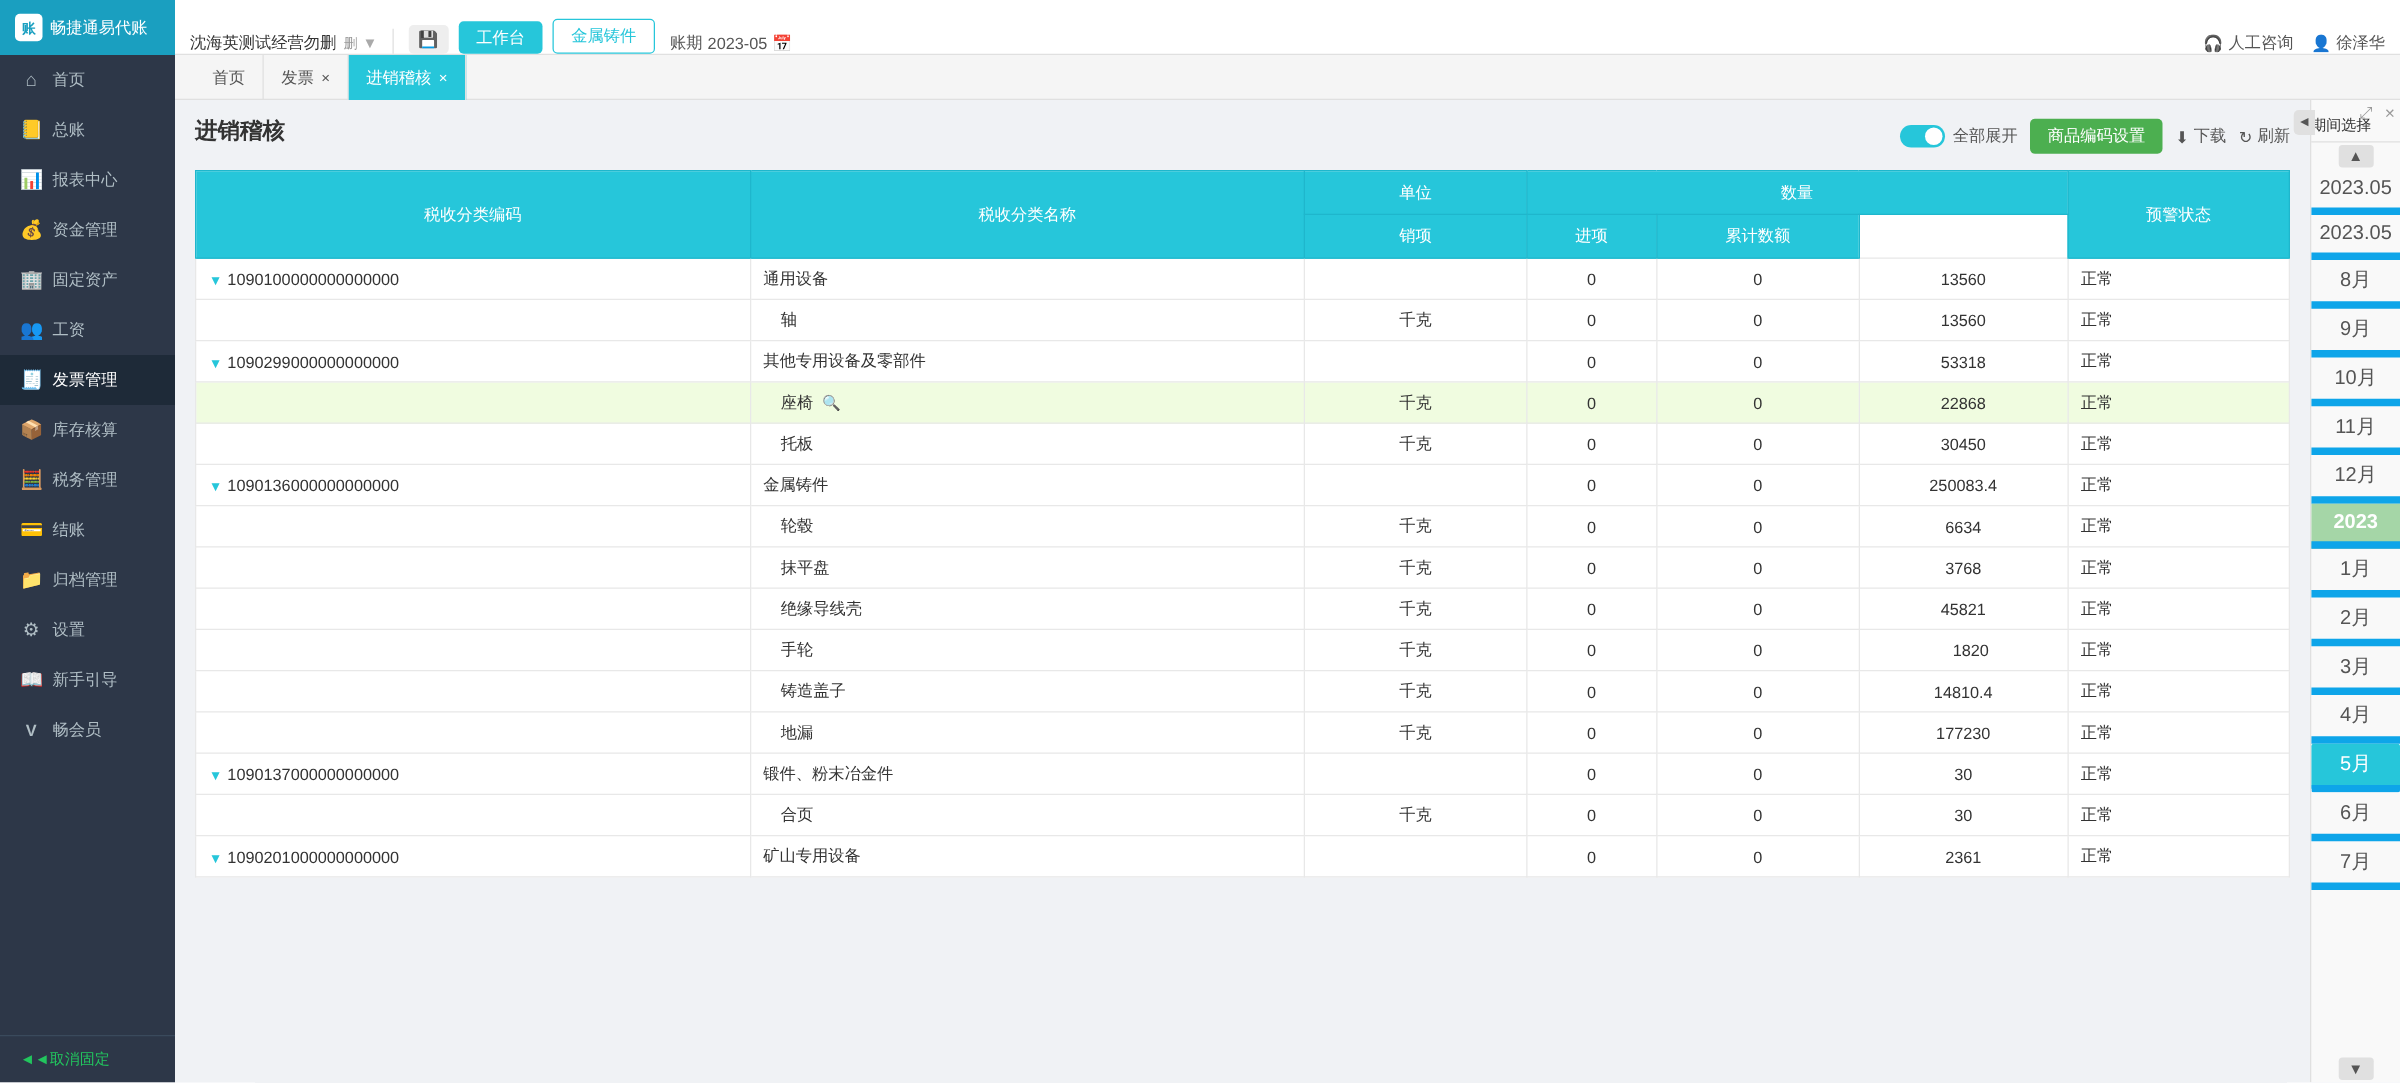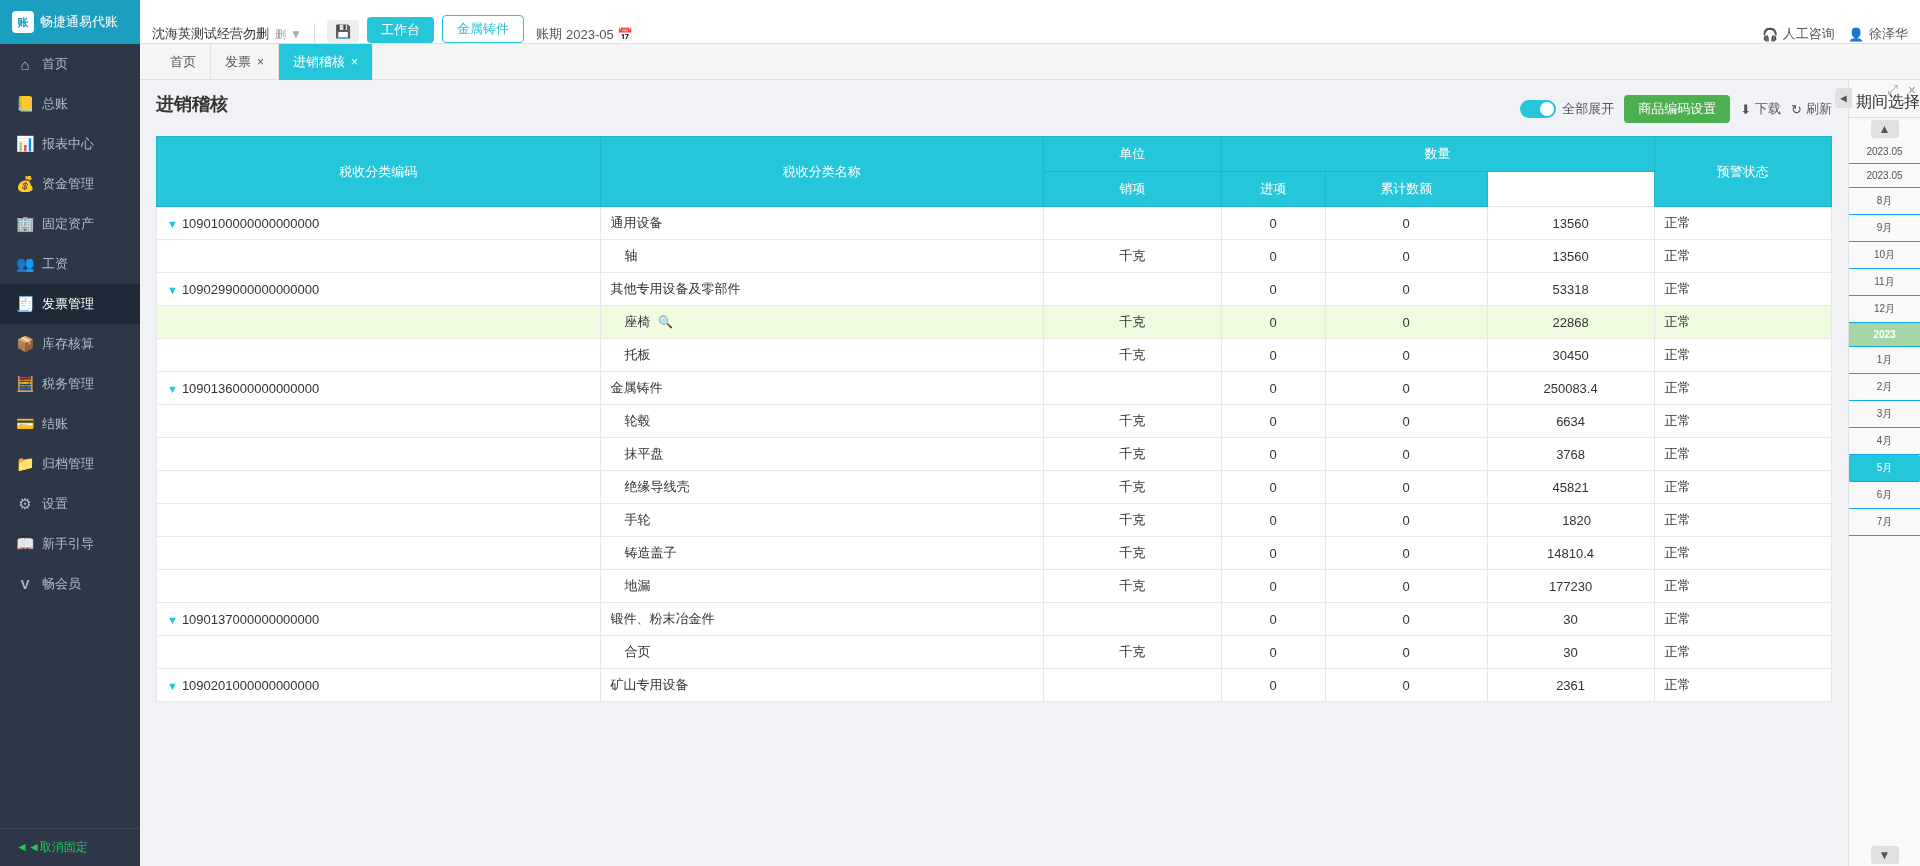--- a/index.html
+++ b/index.html
@@ -211,35 +211,35 @@
       position: absolute;
       top: 8px; left: -14px;
       background: #e0e0e0;
       border-radius: 4px 0 0 4px;
       padding: 4px 3px;
       cursor: pointer;
       font-size: 11px;
       color: #555;
     }
     .period-header {
-      font-size: 16px; color: #333; text-align: right; padding: 4px 0;
+      font-size: 12px; color: #333; text-align: left; padding: 4px 0;
       border-bottom: 1px solid #e0e0e0; width: 100%;
     }
     .period-list {
       width: 100%;
       overflow-y: auto;
       flex: 1;
     }
     .period-item {
       padding: 6px 0;
       text-align: center;
-      font-size: 10px;
+      font-size: 16px;
       color: #555;
       cursor: pointer;
-      border-bottom: 1px solid #0ea5e9;
+      border-bottom: 6px solid #0ea5e9;
     }
     .period-item.active { background: #26c6da; color: #fff; border-radius: 2px; }
     .period-item.year-label { background: #a5d6a7; color: #fff; font-weight: bold; }
     .panel-nav-btn {
       width: 28px; height: 18px; background: #e0e0e0; border-radius: 3px;
       display: flex; align-items: center; justify-content: center;
       cursor: pointer; margin: 2px auto; font-size: 12px; color: #555;
     }
     .close-btn-panel {
       position: absolute; top: 2px; right: 4px;

